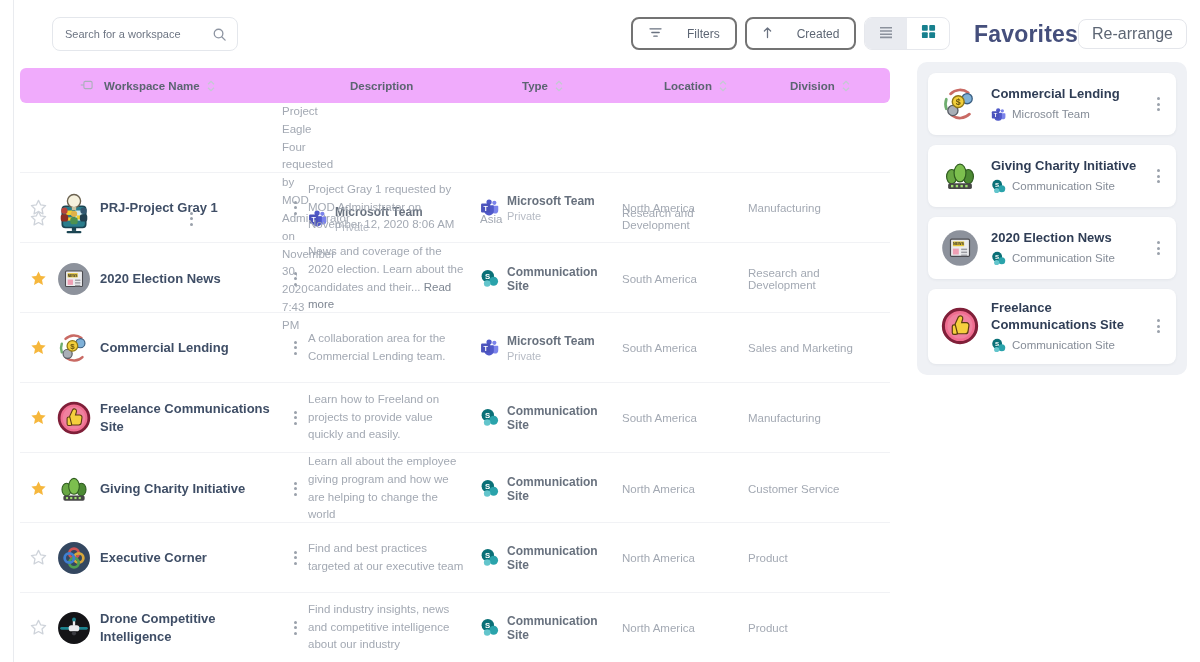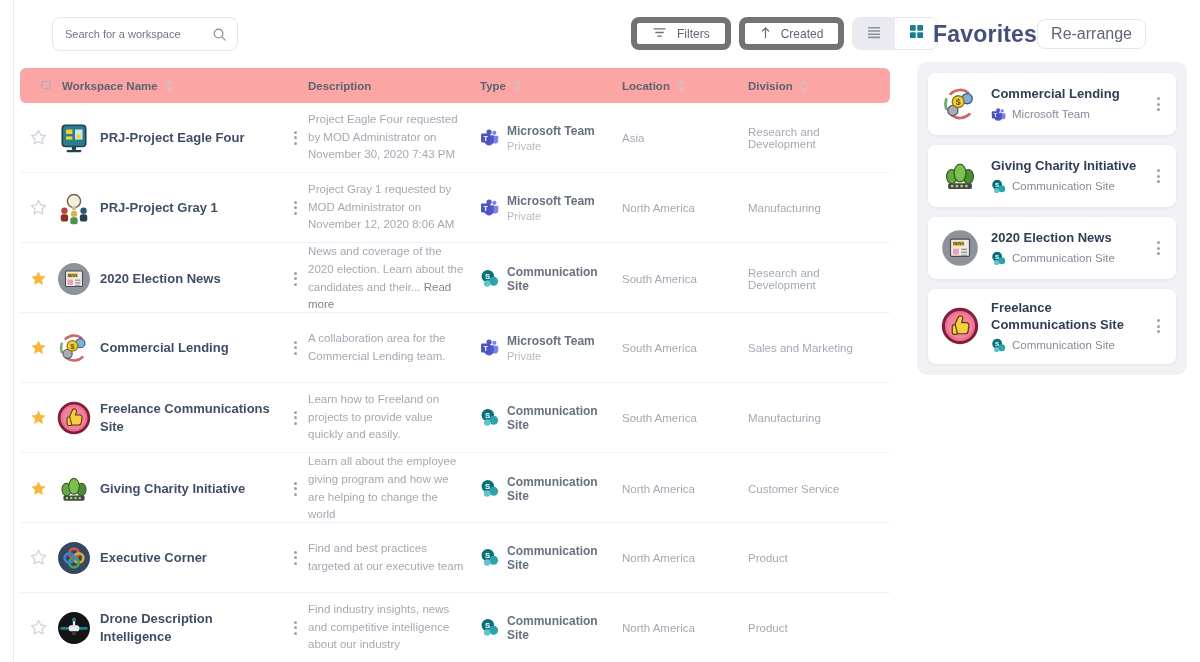--- a/index.html
+++ b/index.html
@@ -11,33 +11,33 @@
   
   .search-box { position:absolute; left:20px; top:17px; width:186px; height:34px;
     border:1px solid #e4e7ec; border-radius:8px; background:#fff;
     display:flex; align-items:center; padding:0 10px 0 12px;margin-left:32px; }
   .search-box input { border:none; outline:none; flex:1; font-family:inherit;
     font-size:11px; color:#5d6674; min-width:0; background:transparent; }
   .search-box input::placeholder { color:#6d7583; }
   .search-box .sicon { width:15px; height:15px; flex:0 0 auto; }
 
   .toolbar { position:absolute; left:631px; top:17px; display:flex; gap:8px; height:33px; }
-  .btn { display:flex; align-items:center; gap:10px; padding:0 15px; height:33px;
-    border:6px solid #737373; border-radius:8px; background:#fff;
+  .btn { display:flex; align-items:center; gap:24px; padding:0 15px; height:33px;
+    border:2px solid #737373; border-radius:8px; background:#fff;
     font-size:12px; color:#5d6674; cursor:pointer; }
   .view-toggle { display:flex; height:33px; border:1px solid #e6e8ed; border-radius:8px;
     overflow:hidden; background:#fff; }
   .view-toggle .seg { width:42px; display:flex; align-items:center; justify-content:center; cursor:pointer; }
   .view-toggle .seg.active { background:#e9ebf0; }
 
   
   .table-head { position:absolute; left:20px; top:68px; width:870px; height:35px;
-    background:#fca5a5; border-radius:6px; display:grid;
+    background:#f0abfc; border-radius:6px; display:grid;
     grid-template-columns:36px 252px 172px 142px 126px 142px;
-    align-items:center; font-size:11.5px; font-weight:700; color:#5b6471; }
+    align-items:center; font-size:11.5px; font-weight:700; color:#5b6471;padding-left:42px; }
   .table-head .th { display:flex; align-items:center; gap:7px; }
   .table-head .iconcell { display:flex; justify-content:flex-end; padding-right:2px; }
   .table-head .th:nth-child(2) { padding-left:6px; }
 
   .rows { position:absolute; left:20px; top:103px; width:870px; }
   .trow { display:grid; grid-template-columns:36px 44px 182px 26px 172px 142px 126px 142px;
     align-items:center; height:70px; border-bottom:1px solid #f1f2f5; cursor:pointer; }
   .star { display:flex; justify-content:center; align-items:center; cursor:pointer; }
   .avatar { width:36px; height:36px; display:flex; align-items:center; justify-content:center; }
   .avatar svg { width:34px; height:34px; }
@@ -49,21 +49,21 @@
   .type-cell { display:flex; align-items:center; gap:8px; padding-right:8px; }
   .type-cell .ticon { width:19px; height:19px; flex:0 0 auto; }
   .type-cell .ticon svg { width:19px; height:19px; }
   .type-text { display:flex; flex-direction:column; gap:2px; }
   .type-label { font-size:12px; font-weight:600; color:#68717e; }
   .privacy { font-size:11px; color:#b6bbc4; }
   .loc, .divn { font-size:11.5px; color:#a3a9b3; padding-right:8px; }
 
   
   .fav-panel { position:absolute; left:917px; top:0; width:270px; }
-  .fav-head { display:flex; justify-content:flex-start; align-items:center; padding:19px 0 13px;margin-left:16px; }
+  .fav-head { display:flex; justify-content:flex-end; align-items:center; padding:19px 0 13px; }
   .fav-title { font-size:23px; font-weight:800; color:#454f7c; letter-spacing:0.2px; }
   .btn-small { padding:0 13px; height:30px; display:flex; align-items:center;
     border:1px solid #e4e6eb; border-radius:8px; background:#fff;
     font-size:16px; color:#5d6674; cursor:pointer; }
   .fav-container { background:#eff1f5; border-radius:10px; padding:11px; }
   .fav-card { background:#fff; border-radius:8px; box-shadow:0 1px 3px rgba(40,50,70,0.06);
     padding:11px 12px; display:flex; align-items:center; gap:11px; margin-bottom:10px; cursor:pointer; }
   .fav-card:last-child { margin-bottom:0; }
   .fav-card .avatar { width:40px; height:40px; flex:0 0 auto; }
   .fav-card .avatar svg { width:38px; height:38px; }
@@ -181,21 +181,20 @@
           <svg viewBox="0 0 32 32">
             <rect x="5" y="4" width="22" height="20" rx="3" fill="#2a7d8c" stroke="#1b4553" stroke-width="1.6"></rect>
             <rect x="8.5" y="8" width="6" height="4.2" fill="#f5d02e"></rect>
             <rect x="8.5" y="14.5" width="6" height="3" fill="#f5d02e"></rect>
             <rect x="17" y="8" width="7" height="9.5" fill="#cfe9ed"></rect>
             <rect x="18.6" y="12.6" width="3.8" height="3.8" fill="#f5d02e"></rect>
             <rect x="14" y="24" width="4" height="3.2" fill="#1b4553"></rect>
             <rect x="9" y="27.2" width="14" height="2.2" rx="1.1" fill="#1b4553"></rect>
           </svg>
         </span>
-    <span class="wname">PRJ-Project Eagle Four</span>
     <span class="kebab">
           <i></i>
           <i></i>
           <i></i>
         </span>
     <span class="desc">Project Eagle Four requested by MOD Administrator on November 30, 2020 7:43 PM</span>
     <span class="type-cell">
       <span class="ticon"><svg viewBox="0 0 18 18">
               <circle cx="13.6" cy="4.6" r="2" fill="#7b83eb"></circle>
               <path d="M11.4 7.4h5.2a.7.7 0 0 1 .7.7v3.5a3.2 3.2 0 0 1-3.2 3.2 3.4 3.4 0 0 1-2.7-1.3z" fill="#7b83eb"></path>
@@ -471,21 +470,21 @@
           <svg viewBox="0 0 32 32">
             <circle cx="16" cy="16" r="15" fill="#141417"></circle>
             <rect x="3" y="15" width="10" height="2.6" rx="1.3" fill="#1d828e"></rect>
             <rect x="19" y="15" width="10" height="2.6" rx="1.3" fill="#1d828e"></rect>
             <rect x="11" y="13.4" width="10" height="5.6" rx="2.4" fill="#e9e9ec"></rect>
             <rect x="14.9" y="8" width="2.2" height="6" fill="#e9e9ec"></rect>
             <circle cx="16" cy="8" r="1.8" fill="#1d828e"></circle>
             <circle cx="16" cy="21" r="2" fill="#3a3a40"></circle>
           </svg>
         </span>
-    <span class="wname">Drone Description Intelligence</span>
+    <span class="wname">Drone Competitive Intelligence</span>
     <span class="kebab">
           <i></i>
           <i></i>
           <i></i>
         </span>
     <span class="desc">Find industry insights, news and competitive intelligence about our industry</span>
     <span class="type-cell">
       <span class="ticon"><svg viewBox="0 0 18 18">
               <circle cx="7.4" cy="6.8" r="5.9" fill="#0a7077"></circle>
               <circle cx="12.9" cy="11.6" r="4.2" fill="#2aa3ab"></circle>

